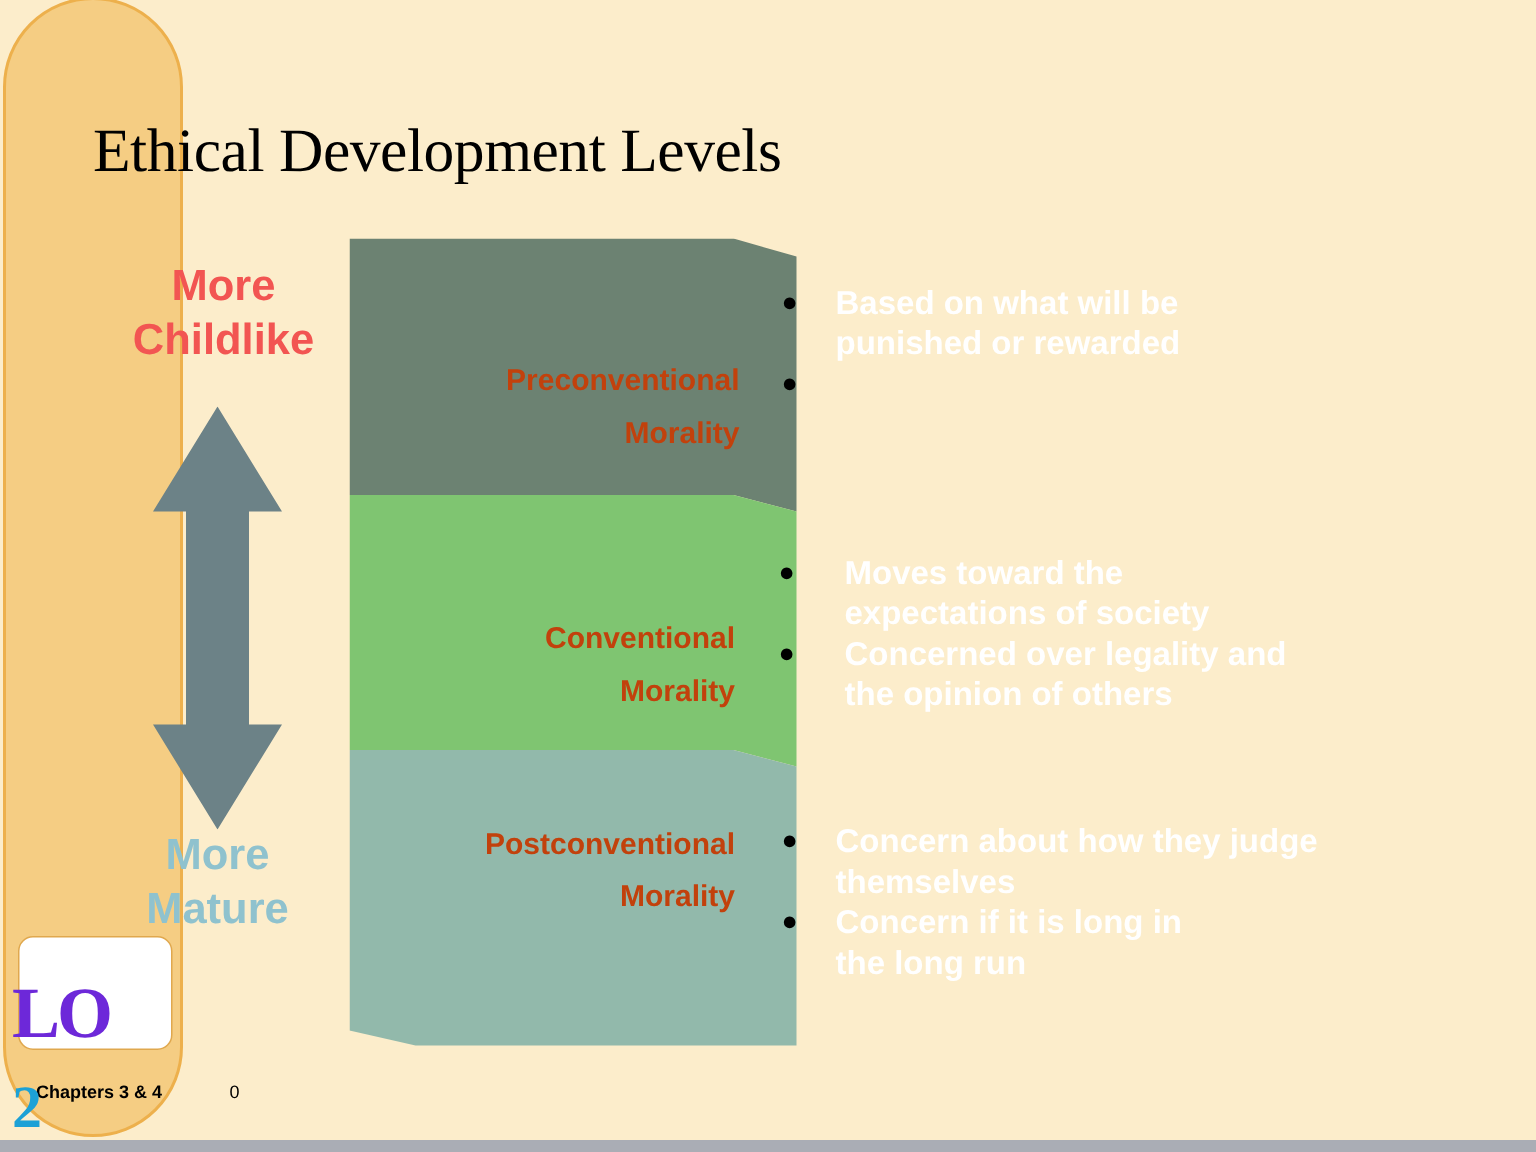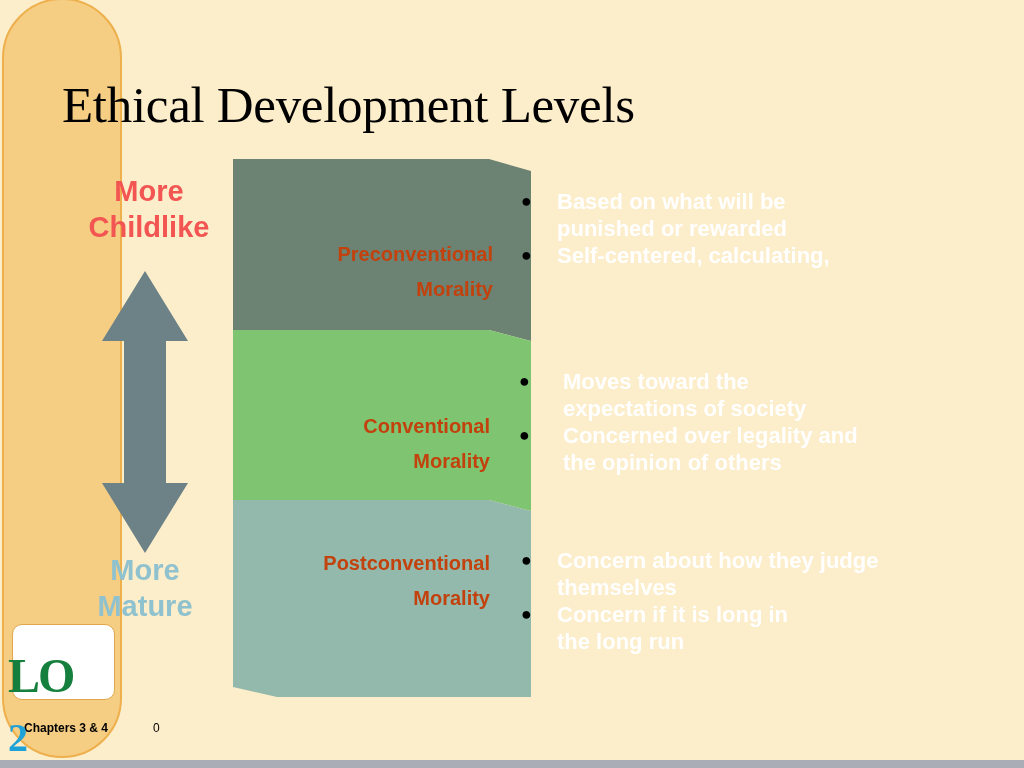--- a/index.html
+++ b/index.html
@@ -8,21 +8,21 @@
       background:#FCEDCB;
       font-family:"Liberation Sans", sans-serif;
     }
     .pill {
       position:absolute; left:2px; top:-2px; width:120px; height:760px;
       background:#F5CD83; border:2px solid #EDB04C;
       border-radius:62px; box-sizing:border-box;
     }
     .title {
       position:absolute; left:62px; top:76px;
-      font-family:"Liberation Serif", serif; font-size:51px; color:#000;
+      font-family:"Liberation Serif", serif; font-size:41px; color:#000;
       white-space:nowrap; letter-spacing:-0.3px;
     }
     .side-label {
       position:absolute; font-weight:bold; font-size:29px; line-height:36px;
       text-align:center; width:170px;
     }
     .side-top { left:64px; top:173px; color:#F25552; }
     .side-bottom { left:60px; top:552px; color:#8FC2CE; }
     .arrow { position:absolute; left:102px; top:271px; width:86px; height:282px; }
     .band-svg { position:absolute; left:233px; top:159px; width:300px; height:540px; }
@@ -40,21 +40,21 @@
     }
     .b-pre { left:557px; top:188px; }
     .b-conv { left:563px; top:368px; }
     .b-post { left:557px; top:547px; }
     .logo-box {
       position:absolute; left:12px; top:624px; width:103px; height:76px;
       background:#FFFFFF; border:1px solid #E0A84E; border-radius:10px; box-sizing:border-box;
     }
     .logo-frag {
       position:absolute; left:8px; top:652px; font-family:"Liberation Serif", serif;
-      font-weight:bold; font-size:48px; color:#15803d; line-height:48px; letter-spacing:-2px;
+      font-weight:bold; font-size:48px; color:#6d28d9; line-height:48px; letter-spacing:-2px;
     }
     .slide-num {
       position:absolute; left:8px; top:718px; font-family:"Liberation Serif", serif;
       font-weight:bold; font-size:40px; line-height:40px; color:#1DA1D6;
     }
     .footer-text {
       position:absolute; left:24px; top:721px; font-size:12px; font-weight:bold; color:#000;
     }
     .footer-num {
       position:absolute; left:153px; top:721px; font-size:12px; color:#000;
@@ -104,21 +104,20 @@
 </div>
 
 <div class="bullets b-pre">
   <div class="bullet">
     <span class="dot">●</span>
     <div>Based on what will be</div>
     <div>punished or rewarded</div>
   </div>
   <div class="bullet">
     <span class="dot">●</span>
-    <div>Self-centered, calculating,</div>
   </div>
 </div>
 
 <div class="bullets b-conv">
   <div class="bullet">
     <span class="dot" style="left:-44px">●</span>
     <div>Moves toward the</div>
     <div>expectations of society</div>
   </div>
   <div class="bullet">

